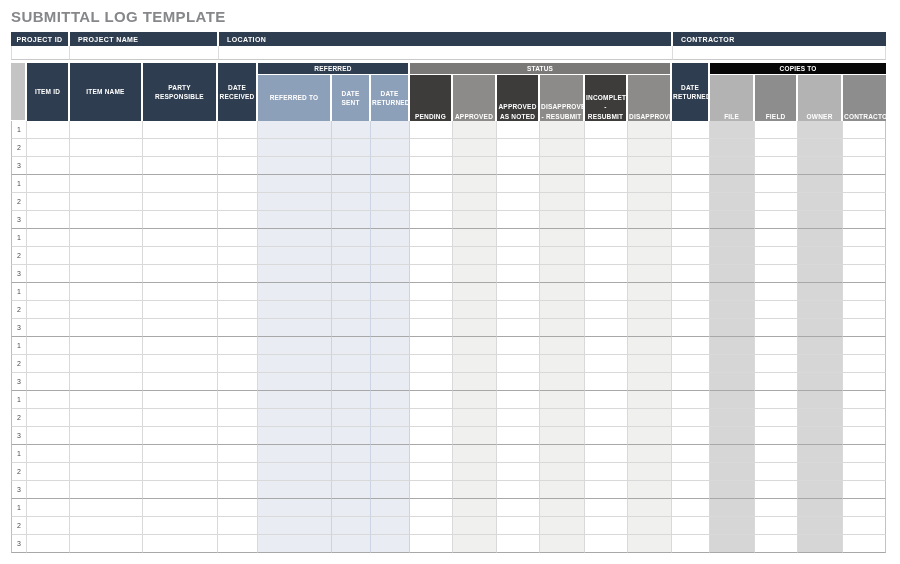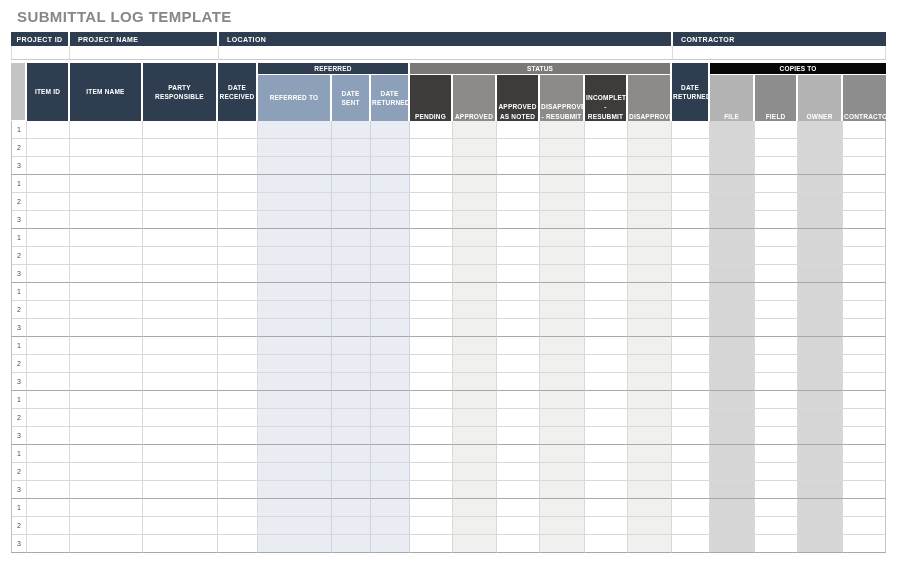--- a/index.html
+++ b/index.html
@@ -1,19 +1,19 @@
 <!DOCTYPE html>
 <html style="--navy: #2e3d4f; --referred_blue: #8da0b9; --referred_tint: #e9ecf3; --status_bar_gray: #7b7978; --status_dark: #3d3c3b; --status_mid: #8d8b89; --status_tint: #f0f0ee; --copies_black: #070707; --copies_light: #b3b3b3; --copies_mid: #8d8d8d; --copies_tint: #d6d6d6; --grid: #d9d9d9; --grid_dark: #a8a8a8; --title_gray: #85878a;"><head>
 <meta charset="utf-8">
 <style>
   html,body{margin:0;padding:0;background:#fff;width:900px;height:564px;overflow:hidden;
     font-family:"Liberation Sans",sans-serif;-webkit-font-smoothing:antialiased;}
   .page{padding:8px 0 0 10px;}
   h1{font-size:15px;font-weight:bold;color:var(--title_gray,#85878a);letter-spacing:.4px;
-     margin:0 0 7px 7px;line-height:17px;}
+     margin:0 0 7px 1px;line-height:17px;}
   table{border-collapse:separate;border-spacing:0;table-layout:fixed;width:875px;margin-left:1px;}
   th,td{box-sizing:border-box;overflow:hidden;}
 
   
   .project-table th{background:var(--navy,#2e3d4f);color:#fff;font-size:7px;font-weight:bold;
      height:14px;text-align:left;padding:0 2px 0 8px;letter-spacing:.4px;border-right:2px solid #fff;}
   .project-table th:first-child{text-align:center;padding:0;}
   .project-table th:last-child{border-right:none;}
   .project-table td{background:#fff;height:14px;border-bottom:1px solid #c9c9c9;
      border-right:1px solid #dcdcdc;}

